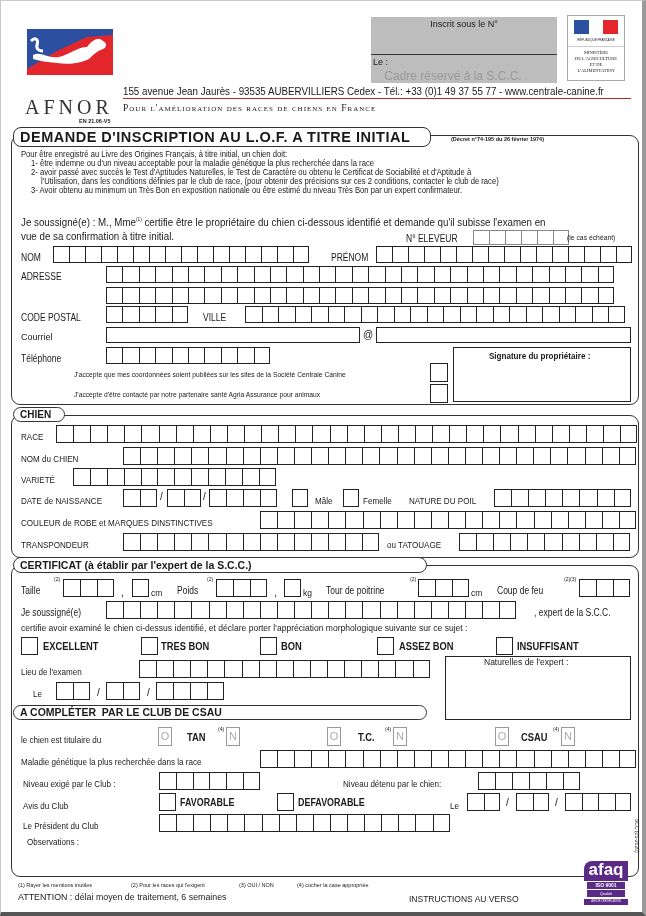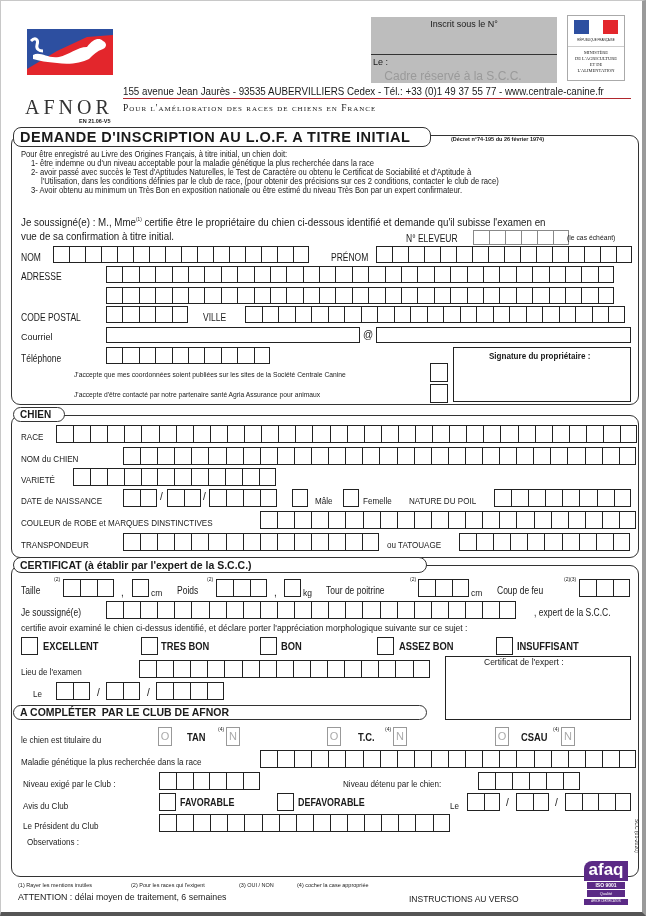--- a/index.html
+++ b/index.html
@@ -541,42 +541,42 @@
       <span style="width:17.1px"></span>
       <span style="width:17.1px"></span>
       <span style="width:17.1px"></span>
       <span style="width:17.1px"></span>
       <span style="width:17.1px"></span>
       <span style="width:17.1px"></span>
       <span style="width:17.1px"></span>
       <span style="width:17.1px"></span>
   </div>
   <div class="box" style="left:444px;top:655px;width:186px;height:64px;">
-    <div class="abs" style="left:38px;top:0px;font-size:8.5px;white-space:nowrap;">Certificat de l'expert :</div>
+    <div class="abs" style="left:38px;top:0px;font-size:8.5px;white-space:nowrap;">Naturelles de l'expert :</div>
   </div>
 
   <div class="lbl cond" style="left:32px;top:687px;font-size:9.5px;">Le</div>
   <div class="cells" style="left:55px;top:681px;height:18px;">
       <span style="width:17px"></span>
       <span style="width:17px"></span>
     </div>
   <div class="lbl" style="left:96px;top:686px;">/</div>
   <div class="cells" style="left:105px;top:681px;height:18px;">
       <span style="width:17px"></span>
       <span style="width:17px"></span>
     </div>
   <div class="lbl" style="left:146px;top:686px;">/</div>
   <div class="cells" style="left:155px;top:681px;height:18px;">
       <span style="width:17px"></span>
       <span style="width:17px"></span>
       <span style="width:17px"></span>
       <span style="width:17px"></span>
     </div>
 
-  <div class="tab" style="left:12px;top:704px;width:414px;height:15px;font-size:10.5px;line-height:13px;"><span style="white-space:pre;">A COMPLÉTER  PAR LE CLUB DE AFNOR</span></div>
+  <div class="tab" style="left:12px;top:704px;width:414px;height:15px;font-size:10.5px;line-height:13px;"><span style="white-space:pre;">A COMPLÉTER  PAR LE CLUB DE CSAU</span></div>
 
   <div class="lbl cond" style="left:20px;top:733px;font-size:9.5px;">le chien est titulaire du</div>
   <div class="on" style="left:157px;top:726px;">O</div>
   <div class="lbl bold cond" style="left:186px;top:730px;font-size:11px;">TAN</div>
   <sup class="abs fn" style="left:217px;top:725px;">(4)</sup>
   <div class="on" style="left:225px;top:726px;">N</div>
   <div class="on" style="left:326px;top:726px;">O</div>
   <div class="lbl bold cond" style="left:357px;top:730px;font-size:11px;">T.C.</div>
   <sup class="abs fn" style="left:384px;top:725px;">(4)</sup>
   <div class="on" style="left:392px;top:726px;">N</div>

